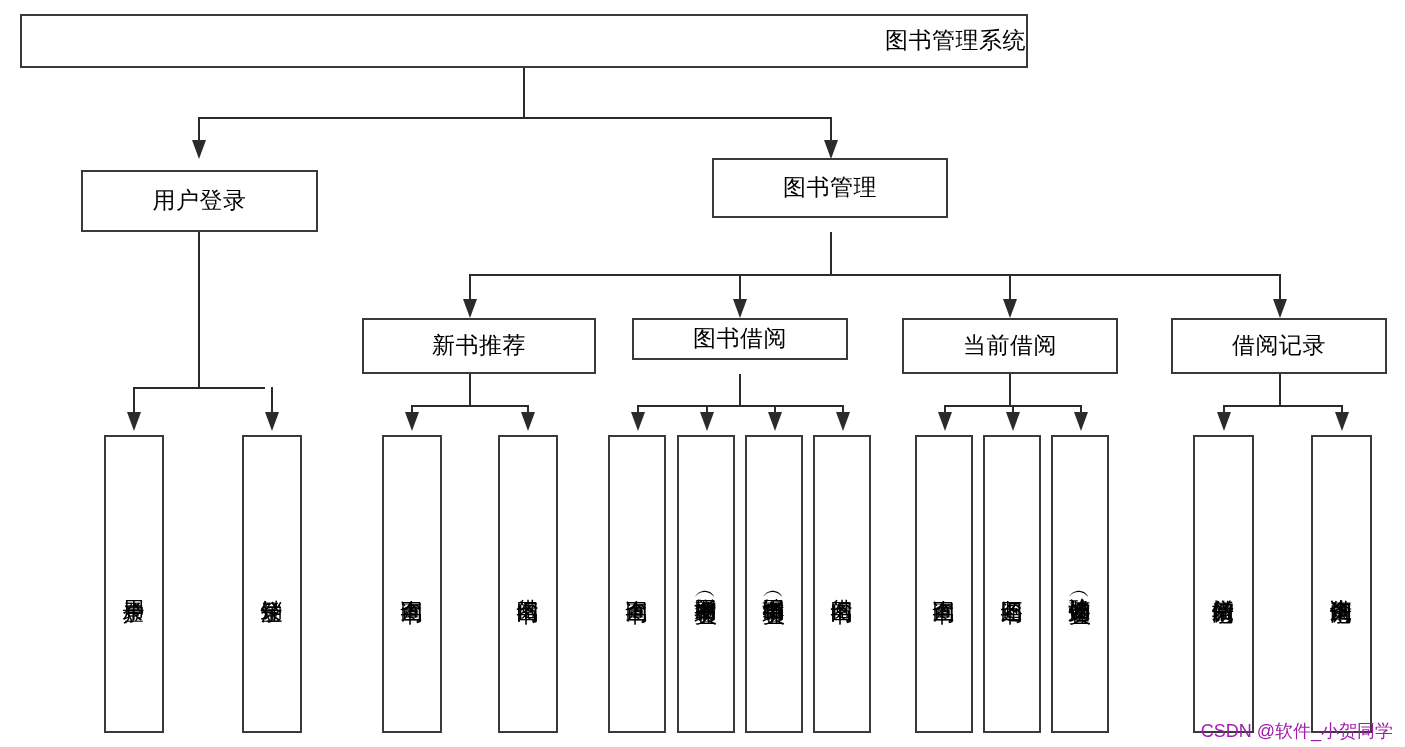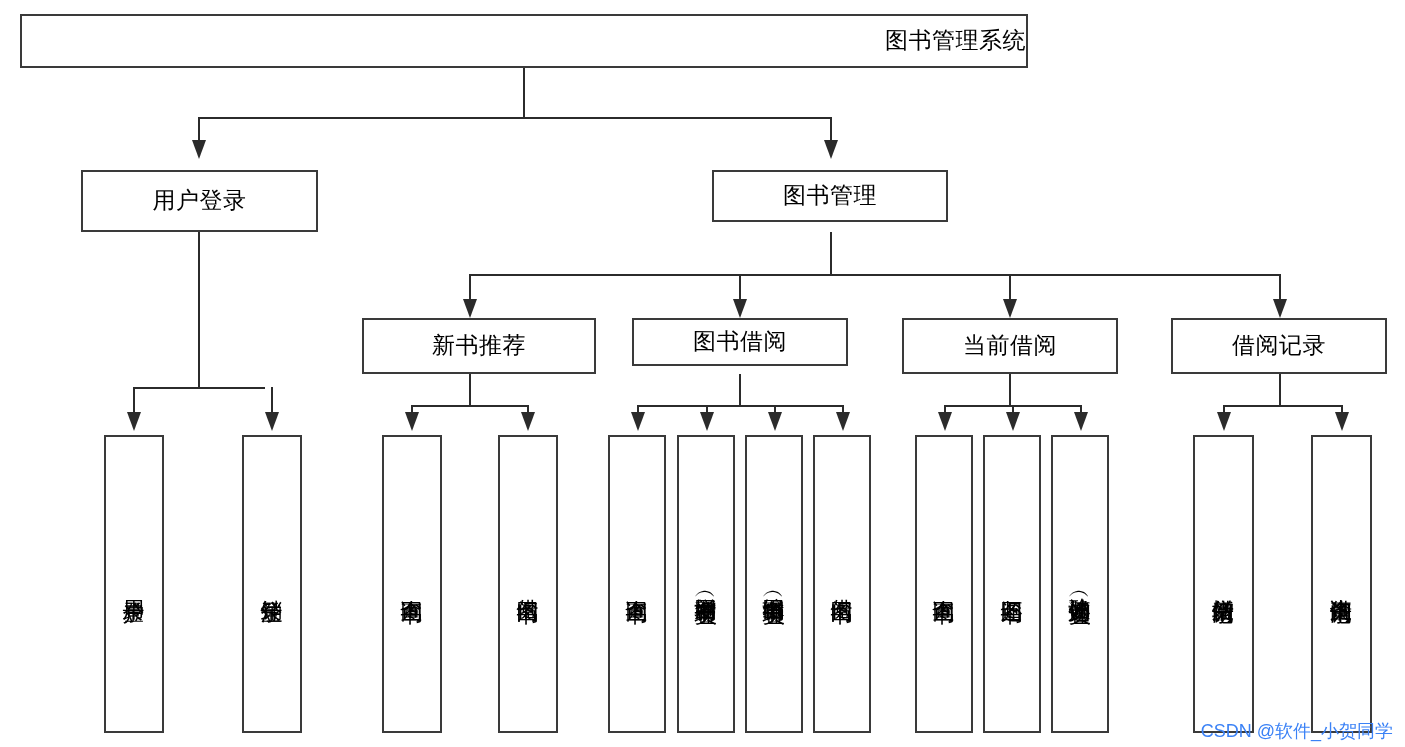--- a/index.html
+++ b/index.html
@@ -70,21 +70,21 @@
     border-right: 7px solid transparent;
     border-top: 19px solid #2b2b2b;
     z-index: 2;
   }
   
   #watermark {
     position: absolute;
     right: 12px;
     bottom: 4px;
     font-size: 18px;
-    color: #3b82f6;
+    color: #a21caf;
     white-space: nowrap;
     z-index: 5;
     font-family: "Liberation Sans", "DejaVu Sans", sans-serif;
   }
 </style>
 </head>
 <body>
 
 <div id="canvas">
 
@@ -97,21 +97,21 @@
   <div class="line-h" style="left:198px; top:117px; width:634px;"></div>
 
   <div class="line-v" style="left:198px; top:117px; height:25px;"></div>
   <div class="arrow" style="left:192px; top:140px;"></div>
   <div class="line-v" style="left:830px; top:117px; height:25px;"></div>
   <div class="arrow" style="left:824px; top:140px;"></div>
 
   <div class="node horiz" style="left:81px; top:170px; width:237px; height:62px;">
     <span class="label">用户登录</span>
   </div>
-  <div class="node horiz" style="left:712px; top:170px; width:236px; height:52px;">
+  <div class="node horiz" style="left:712px; top:158px; width:236px; height:60px;">
     <span class="label">图书管理</span>
   </div>
 
   <div class="line-v" style="left:198px; top:232px; height:156px;"></div>
   <div class="line-h" style="left:133px; top:387px; width:132px;"></div>
   <div class="line-v" style="left:133px; top:387px; height:26px;"></div>
   <div class="arrow" style="left:127px; top:412px;"></div>
   <div class="line-v" style="left:271px; top:387px; height:26px;"></div>
   <div class="arrow" style="left:265px; top:412px;"></div>
 
@@ -122,21 +122,21 @@
   <div class="line-v" style="left:739px; top:274px; height:26px;"></div>
   <div class="arrow" style="left:733px; top:299px;"></div>
   <div class="line-v" style="left:1009px; top:274px; height:26px;"></div>
   <div class="arrow" style="left:1003px; top:299px;"></div>
   <div class="line-v" style="left:1279px; top:274px; height:26px;"></div>
   <div class="arrow" style="left:1273px; top:299px;"></div>
 
   <div class="node horiz" style="left:362px; top:318px; width:234px; height:56px;">
     <span class="label">新书推荐</span>
   </div>
-  <div class="node horiz" style="left:632px; top:318px; width:216px; height:48px;">
+  <div class="node horiz" style="left:632px; top:318px; width:216px; height:42px;">
     <span class="label">图书借阅</span>
   </div>
   <div class="node horiz" style="left:902px; top:318px; width:216px; height:56px;">
     <span class="label">当前借阅</span>
   </div>
   <div class="node horiz" style="left:1171px; top:318px; width:216px; height:56px;">
     <span class="label">借阅记录</span>
   </div>
 
   <div class="line-v" style="left:469px; top:374px; height:32px;"></div>

